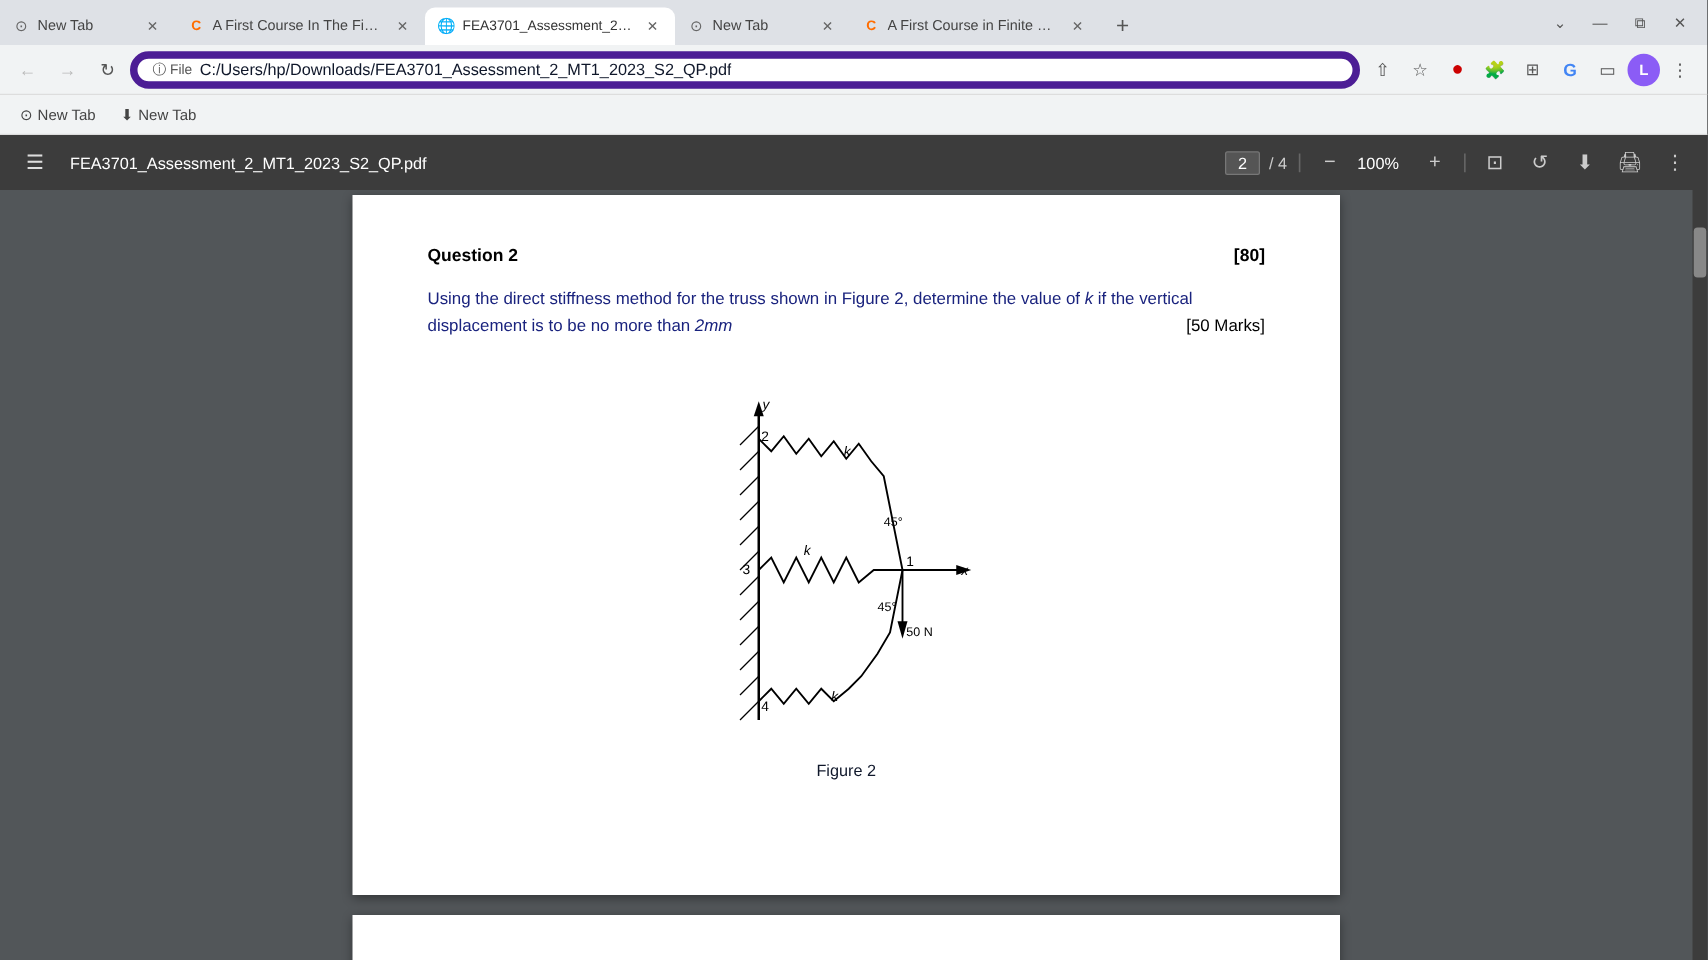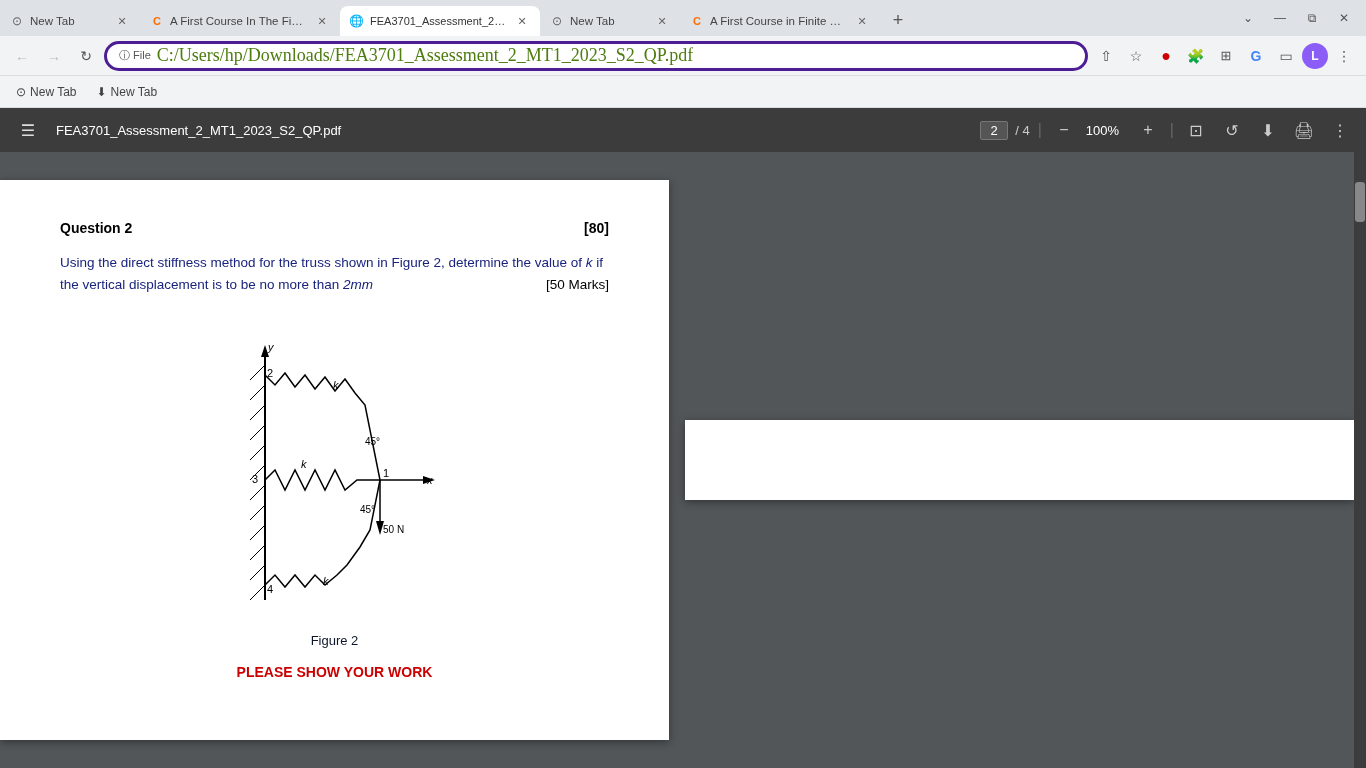--- a/index.html
+++ b/index.html
@@ -117,30 +117,30 @@
       color: #555;
       font-size: 14px;
       cursor: pointer;
       border-radius: 50%;
     }
     .nav-btn.disabled { color: #bbb; cursor: default; }
     .address-input {
       flex: 1;
       height: 30px;
       background: #fff;
-      border: 3px solid #4c1d95;
+      border: 6px solid #4c1d95;
       border-radius: 15px;
       padding: 0 12px;
       font-size: 13px;
       color: #333;
       display: flex;
       align-items: center;
       gap: 6px;
     }
-    .address-text { color: #4d7c0f; font-size: 18px; overflow: hidden; text-overflow: ellipsis; white-space: nowrap; font-family: Liberation Serif, serif; }
+    .address-text { color: #0f172a; font-size: 13px; overflow: hidden; text-overflow: ellipsis; white-space: nowrap; }
     .address-secure { color: #555; font-size: 11px; }
     .toolbar-icons {
       display: flex;
       align-items: center;
       gap: 2px;
     }
     .toolbar-icon {
       width: 28px;
       height: 28px;
       display: flex;
@@ -262,21 +262,21 @@
       display: flex;
       overflow: hidden;
       position: relative;
     }
 
     
     .pdf-page-container {
       flex: 1;
       overflow-y: auto;
       display: flex;
-      flex-direction: row;
+      flex-direction: column;
       align-items: center;
       padding: 4px 0;
       gap: 16px;
     }
 
     .pdf-page {
       background: #fff;
       width: 790px;
       min-height: 560px;
       box-shadow: 0 2px 8px rgba(0,0,0,0.4);
@@ -530,21 +530,20 @@
 
             <text x="47" y="168" font-size="11" fill="black">3</text>
 
             <text x="62" y="278" font-size="11" fill="black">4</text>
 
           </svg>
 
           <span class="figure-caption">Figure 2</span>
         </div>
 
-        <div class="please-show">PLEASE SHOW YOUR WORK</div>
       </div>
 
       <div class="pdf-page" style="min-height: 40px; height: 40px; overflow: hidden;">
       </div>
     </div>
 
     <div class="scroll-track">
       <div class="scroll-thumb"></div>
     </div>
   </div>

